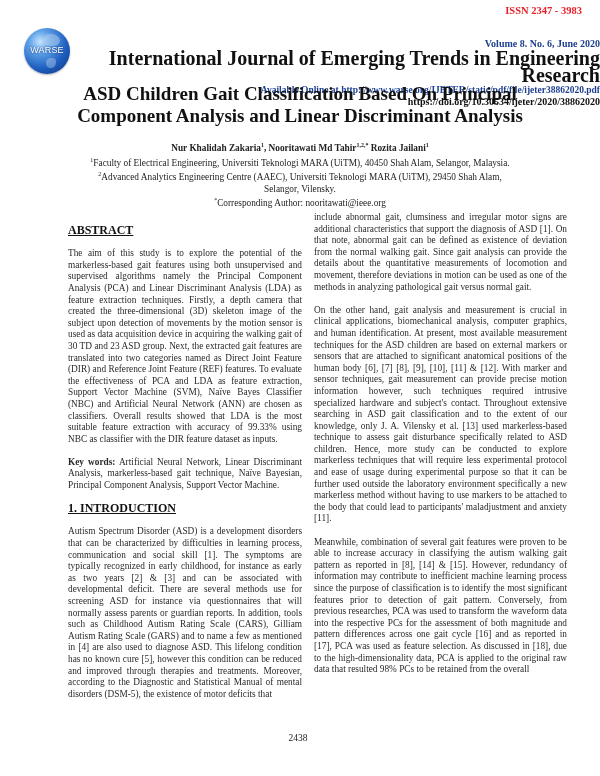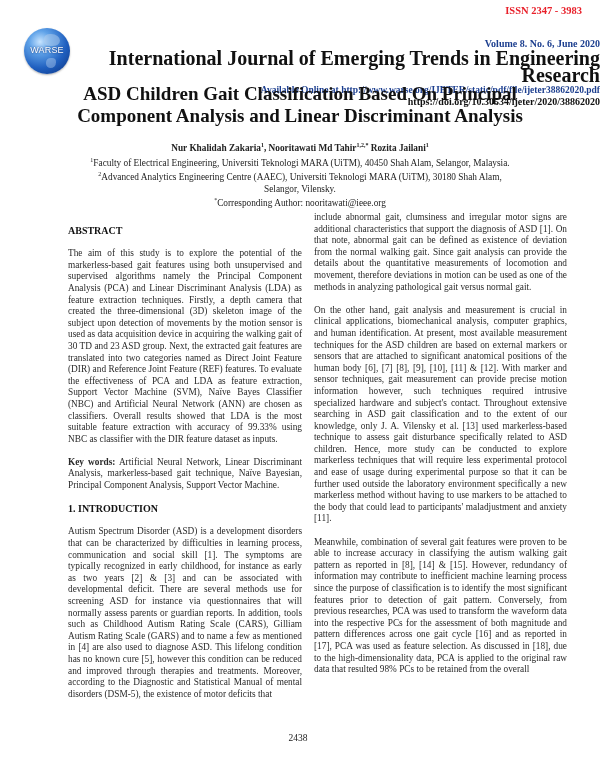--- a/index.html
+++ b/index.html
@@ -17,21 +17,21 @@
   .avail { color: #1d3f8f; font-weight: bold; font-size: 9.5px; line-height: 12px; margin-left: 40px; }
   .doi { color: #111; font-weight: bold; font-size: 10px; line-height: 12px; margin-left: 30px; }
   .title { position: absolute; left: 0; right: 0; top: 83px; text-align: center; font-weight: bold; font-size: 19px; line-height: 22px; color: #111; }
   .authors { position: absolute; left: 0; right: 0; top: 140px; text-align: center; font-size: 9.3px; line-height: 11.5px; color: #222; }
   .authors .names { font-weight: bold; }
   .authors sup { font-size: 6px; }
   .col { position: absolute; font-size: 9.3px; line-height: 11.6px; text-align: justify; color: #2a2a2a; }
   .col.left { left: 68px; width: 234px; top: 225px; }
   .col.right { left: 314px; width: 253px; top: 212px; }
   .col p { margin: 0 0 11.6px 0; }
-  .col h2 { font-size: 10px; font-weight: bold; margin: 0 0 11.6px 0; color: #111; }
+  .col h2 { font-size: 12px; font-weight: bold; margin: 0 0 11.6px 0; color: #111; text-decoration: underline; }
   .kw-label { font-weight: bold; }
   .pagenum { position: absolute; left: 0; right: 4px; top: 733px; text-align: center; font-size: 9.5px; color: #222; }
 </style>
 </head>
 <body>
 
 <div class="issn">ISSN 2347 - 3983</div>
 
 <div class="logo">
   <div class="cont"></div>
@@ -50,21 +50,21 @@
   <div>ASD Children Gait Classification Based On Principal</div>
   <div>Component Analysis and Linear Discriminant Analysis</div>
 </div>
 
 <div class="authors">
   <div class="names">
     <span>Nur Khalidah Zakaria</span><sup>1</sup><span>, </span><span>Nooritawati Md Tahir</span><sup>1,2,*</sup>
     <span>Rozita Jailani</span><sup>1</sup>
   </div>
   <div><sup>1</sup><span>Faculty of Electrical Engineering, Universiti Teknologi MARA (UiTM), 40450 Shah Alam, Selangor, Malaysia.</span></div>
-  <div><sup>2</sup><span>Advanced Analytics Engineering Centre (AAEC), Universiti Teknologi MARA (UiTM), 30180 Shah Alam,</span></div>
+  <div><sup>2</sup><span>Advanced Analytics Engineering Centre (AAEC), Universiti Teknologi MARA (UiTM), 29450 Shah Alam,</span></div>
   <div>Selangor, Vilensky.</div>
   <div><sup>*</sup><span>Corresponding Author: nooritawati@ieee.org</span></div>
 </div>
 
 <div class="col left">
   <h2>ABSTRACT</h2>
   <p>The aim of this study is to explore the potential of the markerless-based gait features using both unsupervised and supervised algorithms namely the Principal Component Analysis (PCA) and Linear Discriminant Analysis (LDA) as feature extraction techniques. Firstly, a depth camera that created the three-dimensional (3D) skeleton image of the subject upon detection of movements by the motion sensor is used as data acquisition device in acquiring the walking gait of 30 TD and 23 ASD group. Next, the extracted gait features are translated into two categories named as Direct Joint Feature (DIR) and Reference Joint Feature (REF) features. To evaluate the effectiveness of PCA and LDA as feature extraction, Support Vector Machine (SVM), Naïve Bayes Classifier (NBC) and Artificial Neural Network (ANN) are chosen as classifiers. Overall results showed that LDA is the most suitable feature extraction with accuracy of 99.33% using NBC as classifier with the DIR feature dataset as inputs.</p>
   <p><span class="kw-label">Key words:</span><span> Artificial Neural Network, Linear Discriminant Analysis, markerless-based gait technique, Naïve Bayesian, Principal Component Analysis, Support Vector Machine.</span></p>
   <h2>1. INTRODUCTION</h2>
   <p>Autism Spectrum Disorder (ASD) is a development disorders that can be characterized by difficulties in learning process, communication and social skill [1]. The symptoms are typically recognized in early childhood, for instance as early as two years [2] &amp; [3] and can be associated with developmental deficit. There are several methods use for screening ASD for instance via questionnaires that will normally assess parents or guardian reports. In addition, tools such as Childhood Autism Rating Scale (CARS), Gilliam Autism Rating Scale (GARS) and to name a few as mentioned in [4] are also used to diagnose ASD. This lifelong condition has no known cure [5], however this condition can be reduced and improved through therapies and treatments. Moreover, according to the Diagnostic and Statistical Manual of mental disorders (DSM-5), the existence of motor deficits that</p>

